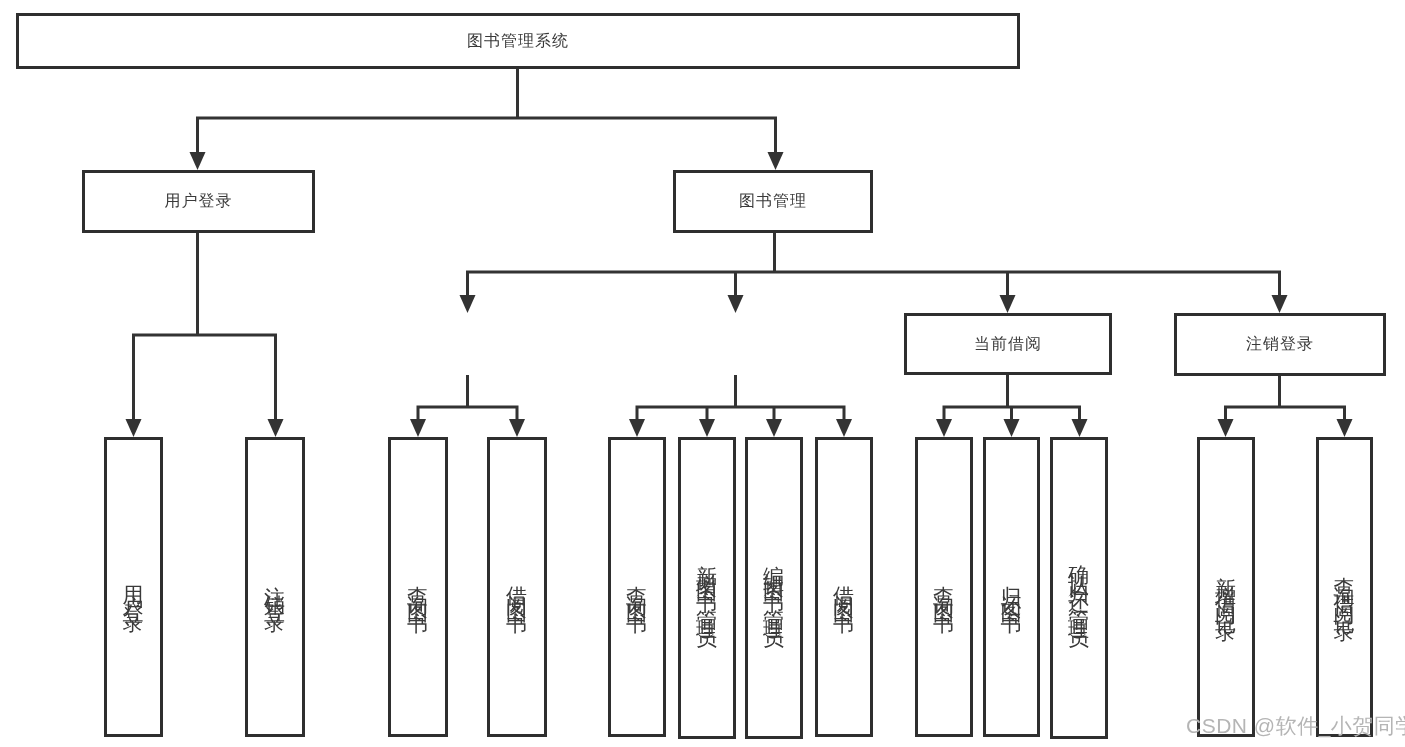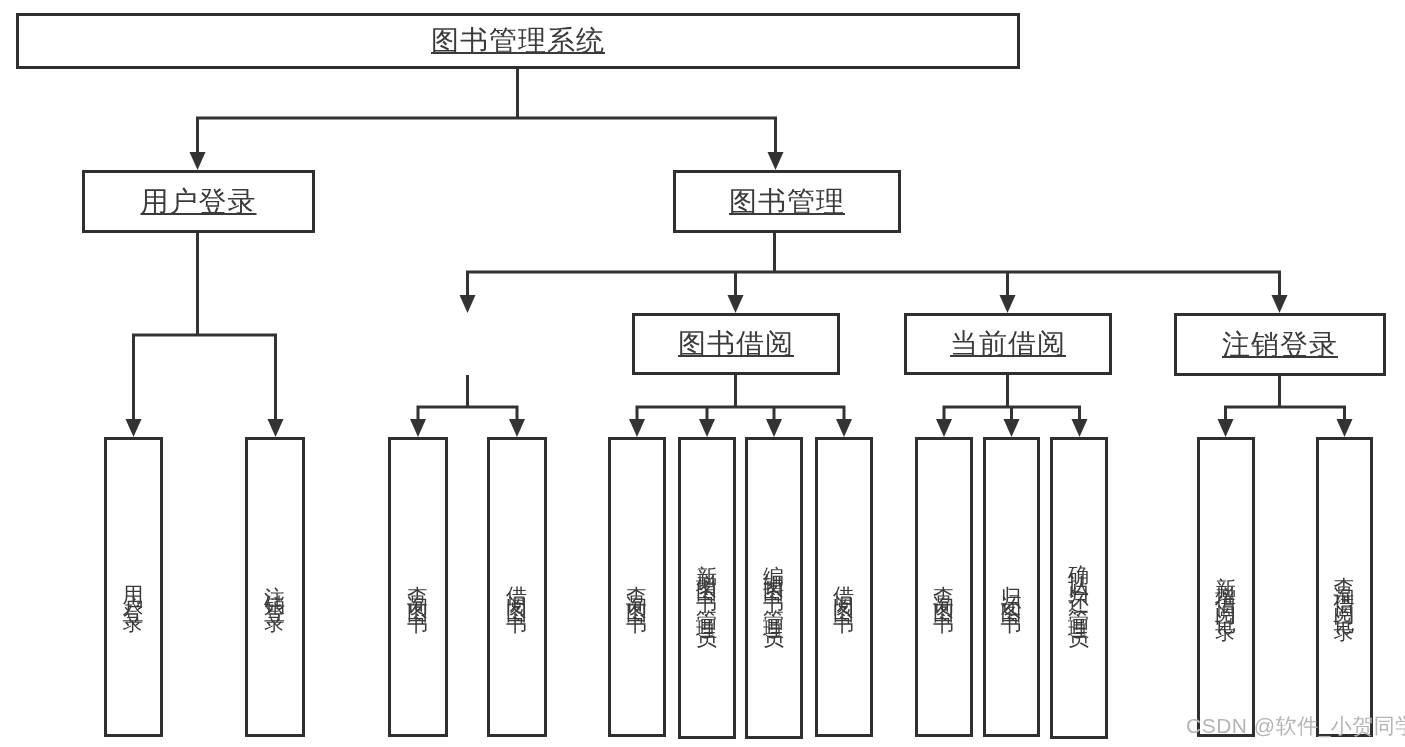--- a/index.html
+++ b/index.html
@@ -3,21 +3,21 @@
 <meta charset="utf-8">
 <style>
   html,body{margin:0;padding:0;background:#ffffff;}
   body{width:1405px;height:747px;font-family:"Liberation Sans","DejaVu Sans",sans-serif;color:#3a3a3a;}
   .canvas{position:relative;width:1405px;height:747px;background:#ffffff;overflow:hidden;}
   .wires{position:absolute;left:0;top:0;width:1405px;height:747px;}
   .wires path{stroke:#333333;stroke-width:3;fill:none;}
   .wires polygon{fill:#333333;stroke:none;}
   .box{position:absolute;box-sizing:border-box;background:#ffffff;border:3px solid #2f2f2f;
        display:flex;align-items:center;justify-content:center;}
-  .hbox{font-size:28px;letter-spacing:1px;text-decoration:underline;}
+  .hbox{font-size:16px;letter-spacing:1px;}
   .vbox .vtext{writing-mode:vertical-rl;text-orientation:mixed;font-size:21px;
        letter-spacing:9px;line-height:1;white-space:nowrap;}
   .watermark{position:absolute;left:1186px;top:712px;font-size:21px;color:#b5b5b5;
        z-index:6;white-space:nowrap;letter-spacing:0.5px;}
 </style>
 </head>
 <body>
 
 <div class="canvas">
 
@@ -57,27 +57,24 @@
     <polygon points="1336.5,419 1352.5,419 1344.5,437"></polygon>
   </svg>
 
   <div class="box hbox" style="left:16px;top:13px;width:1004px;height:56px;">
     <span>图书管理系统</span>
   </div>
 
   <div class="box hbox" style="left:82px;top:170px;width:233px;height:63px;">
     <span>用户登录</span>
   </div>
-  <div class="box hbox" style="left:673px;top:170px;width:228px;height:63px;">
+  <div class="box hbox" style="left:673px;top:170px;width:200px;height:63px;">
     <span>图书管理</span>
   </div>
 
-  <div class="box hbox" style="left:632px;top:313px;width:208px;height:62px;">
-    <span>图书借阅</span>
-  </div>
   <div class="box hbox" style="left:904px;top:313px;width:208px;height:62px;">
     <span>当前借阅</span>
   </div>
   <div class="box hbox" style="left:1174px;top:313px;width:212px;height:63px;">
     <span>注销登录</span>
   </div>
 
   <div class="box vbox" style="left:104px;top:437px;width:59px;height:300px;">
     <span class="vtext">用户登录</span>
   </div>

